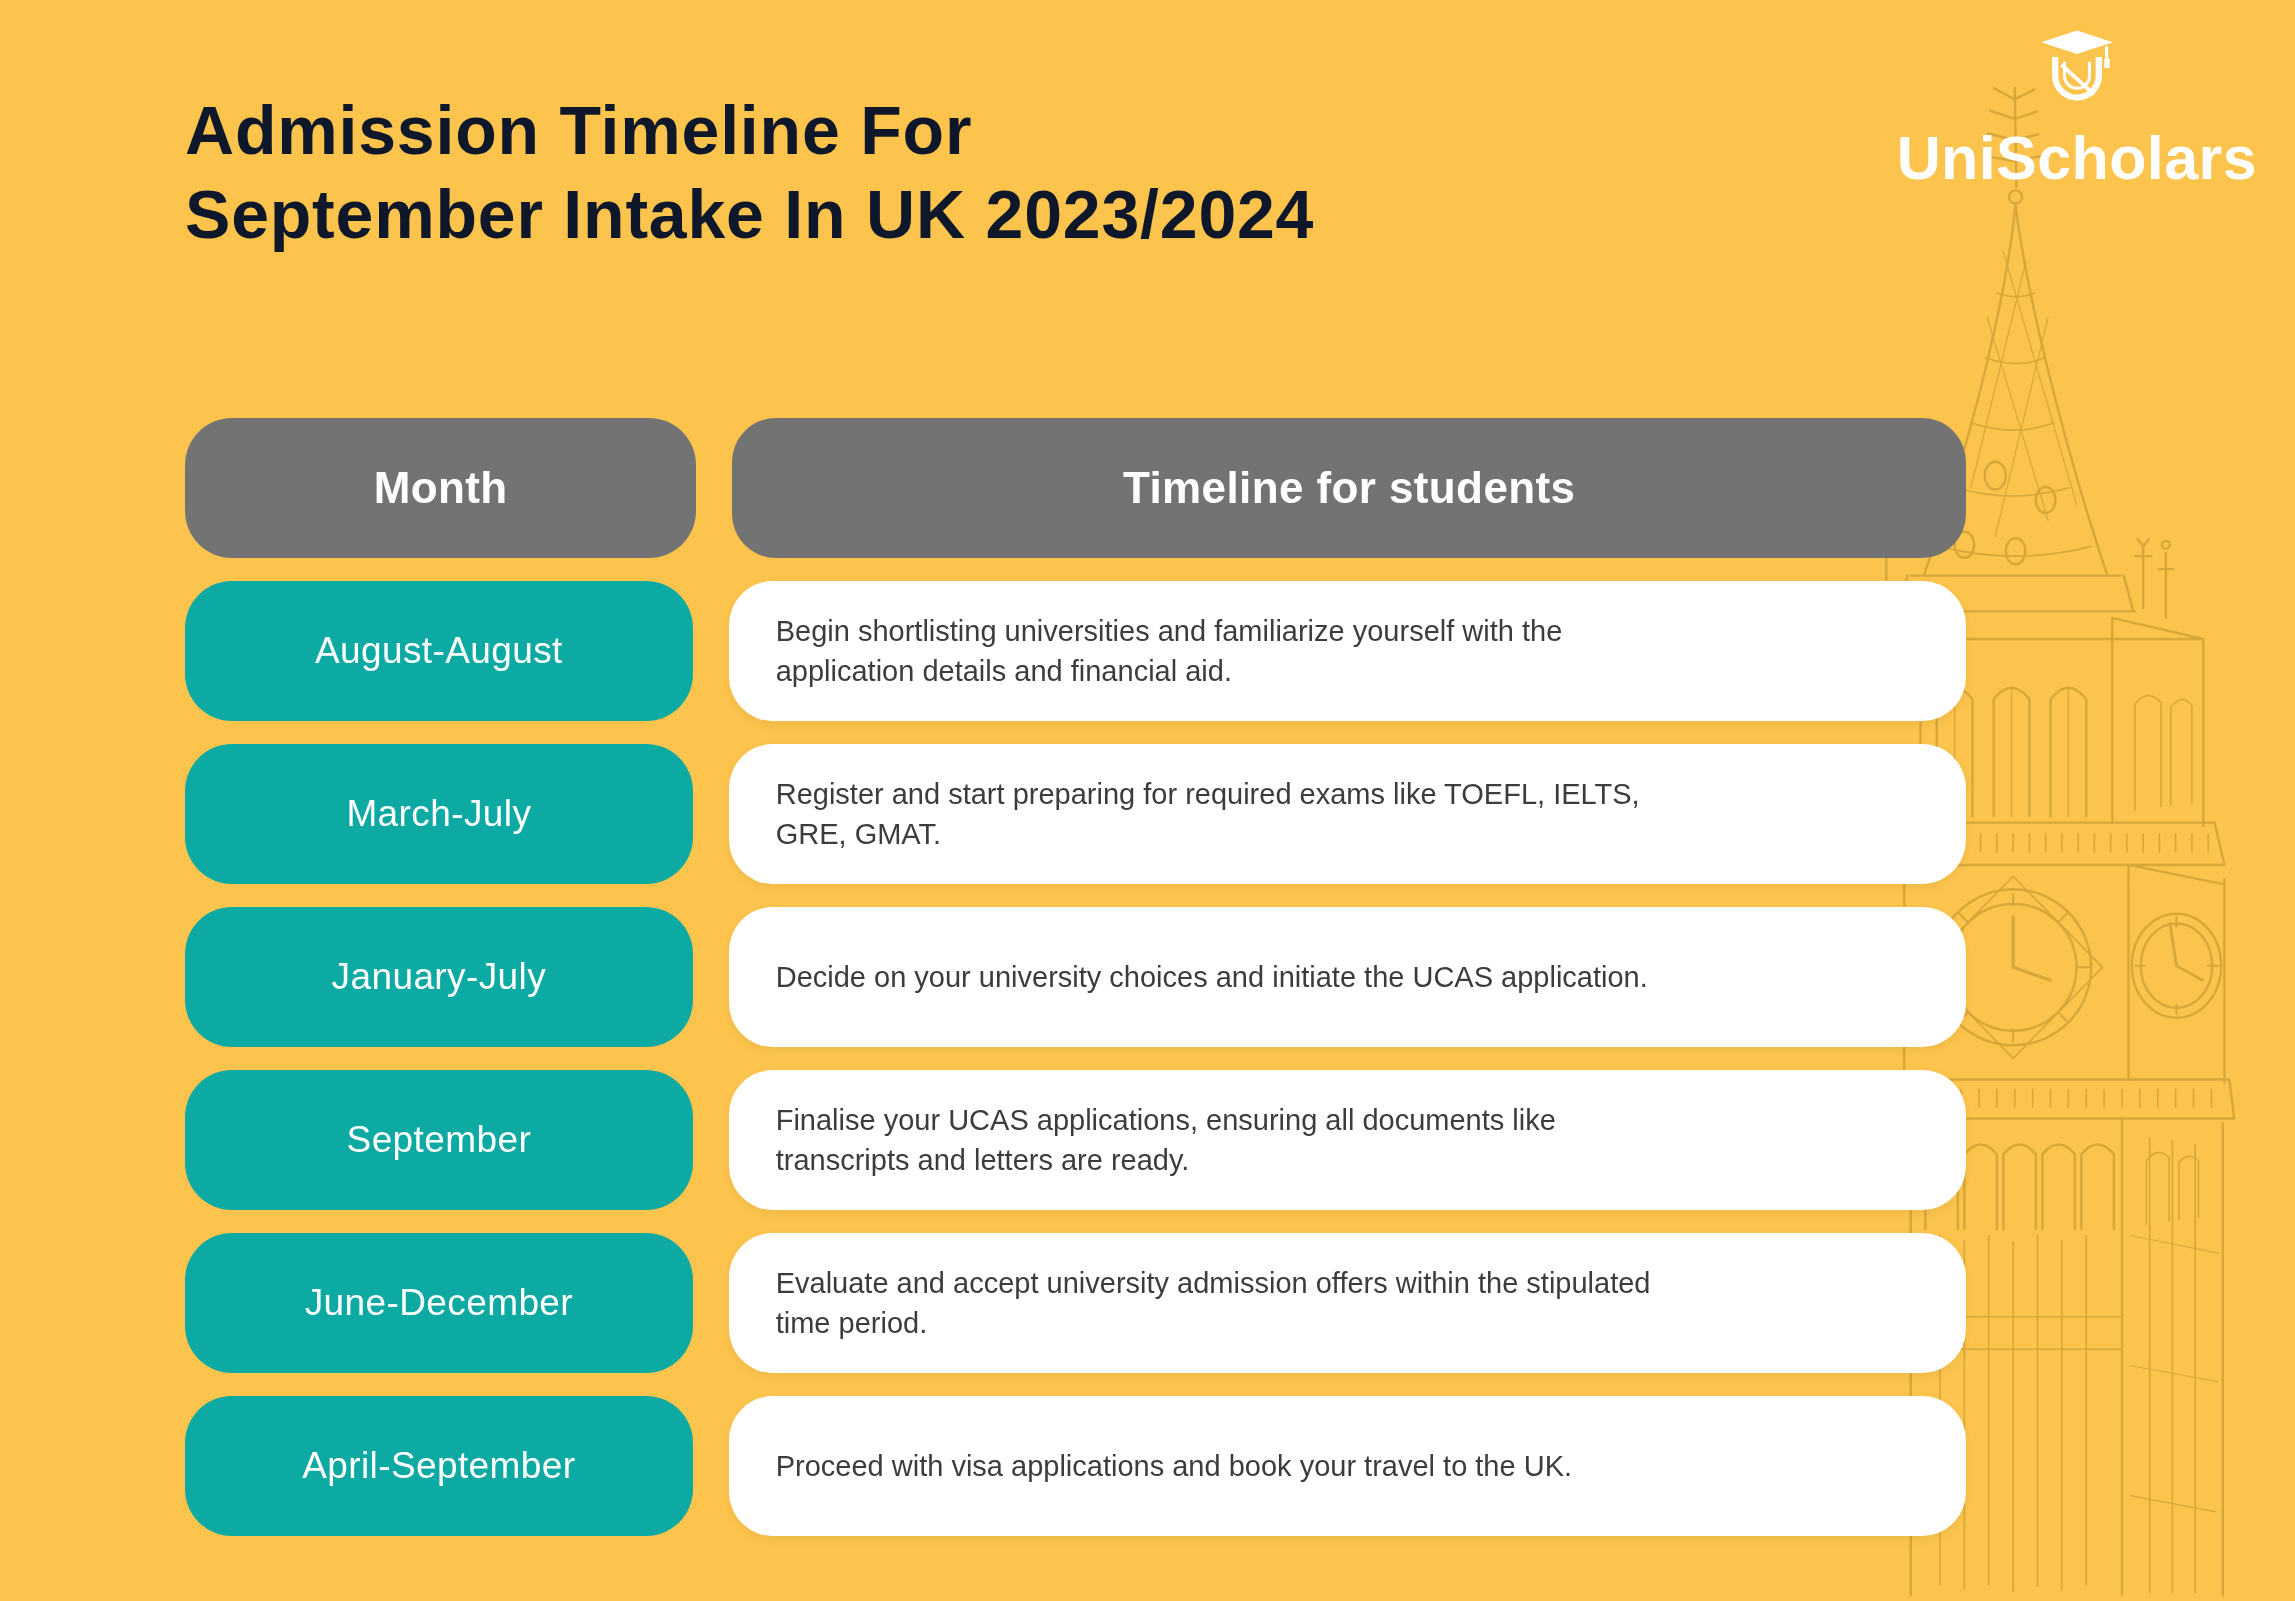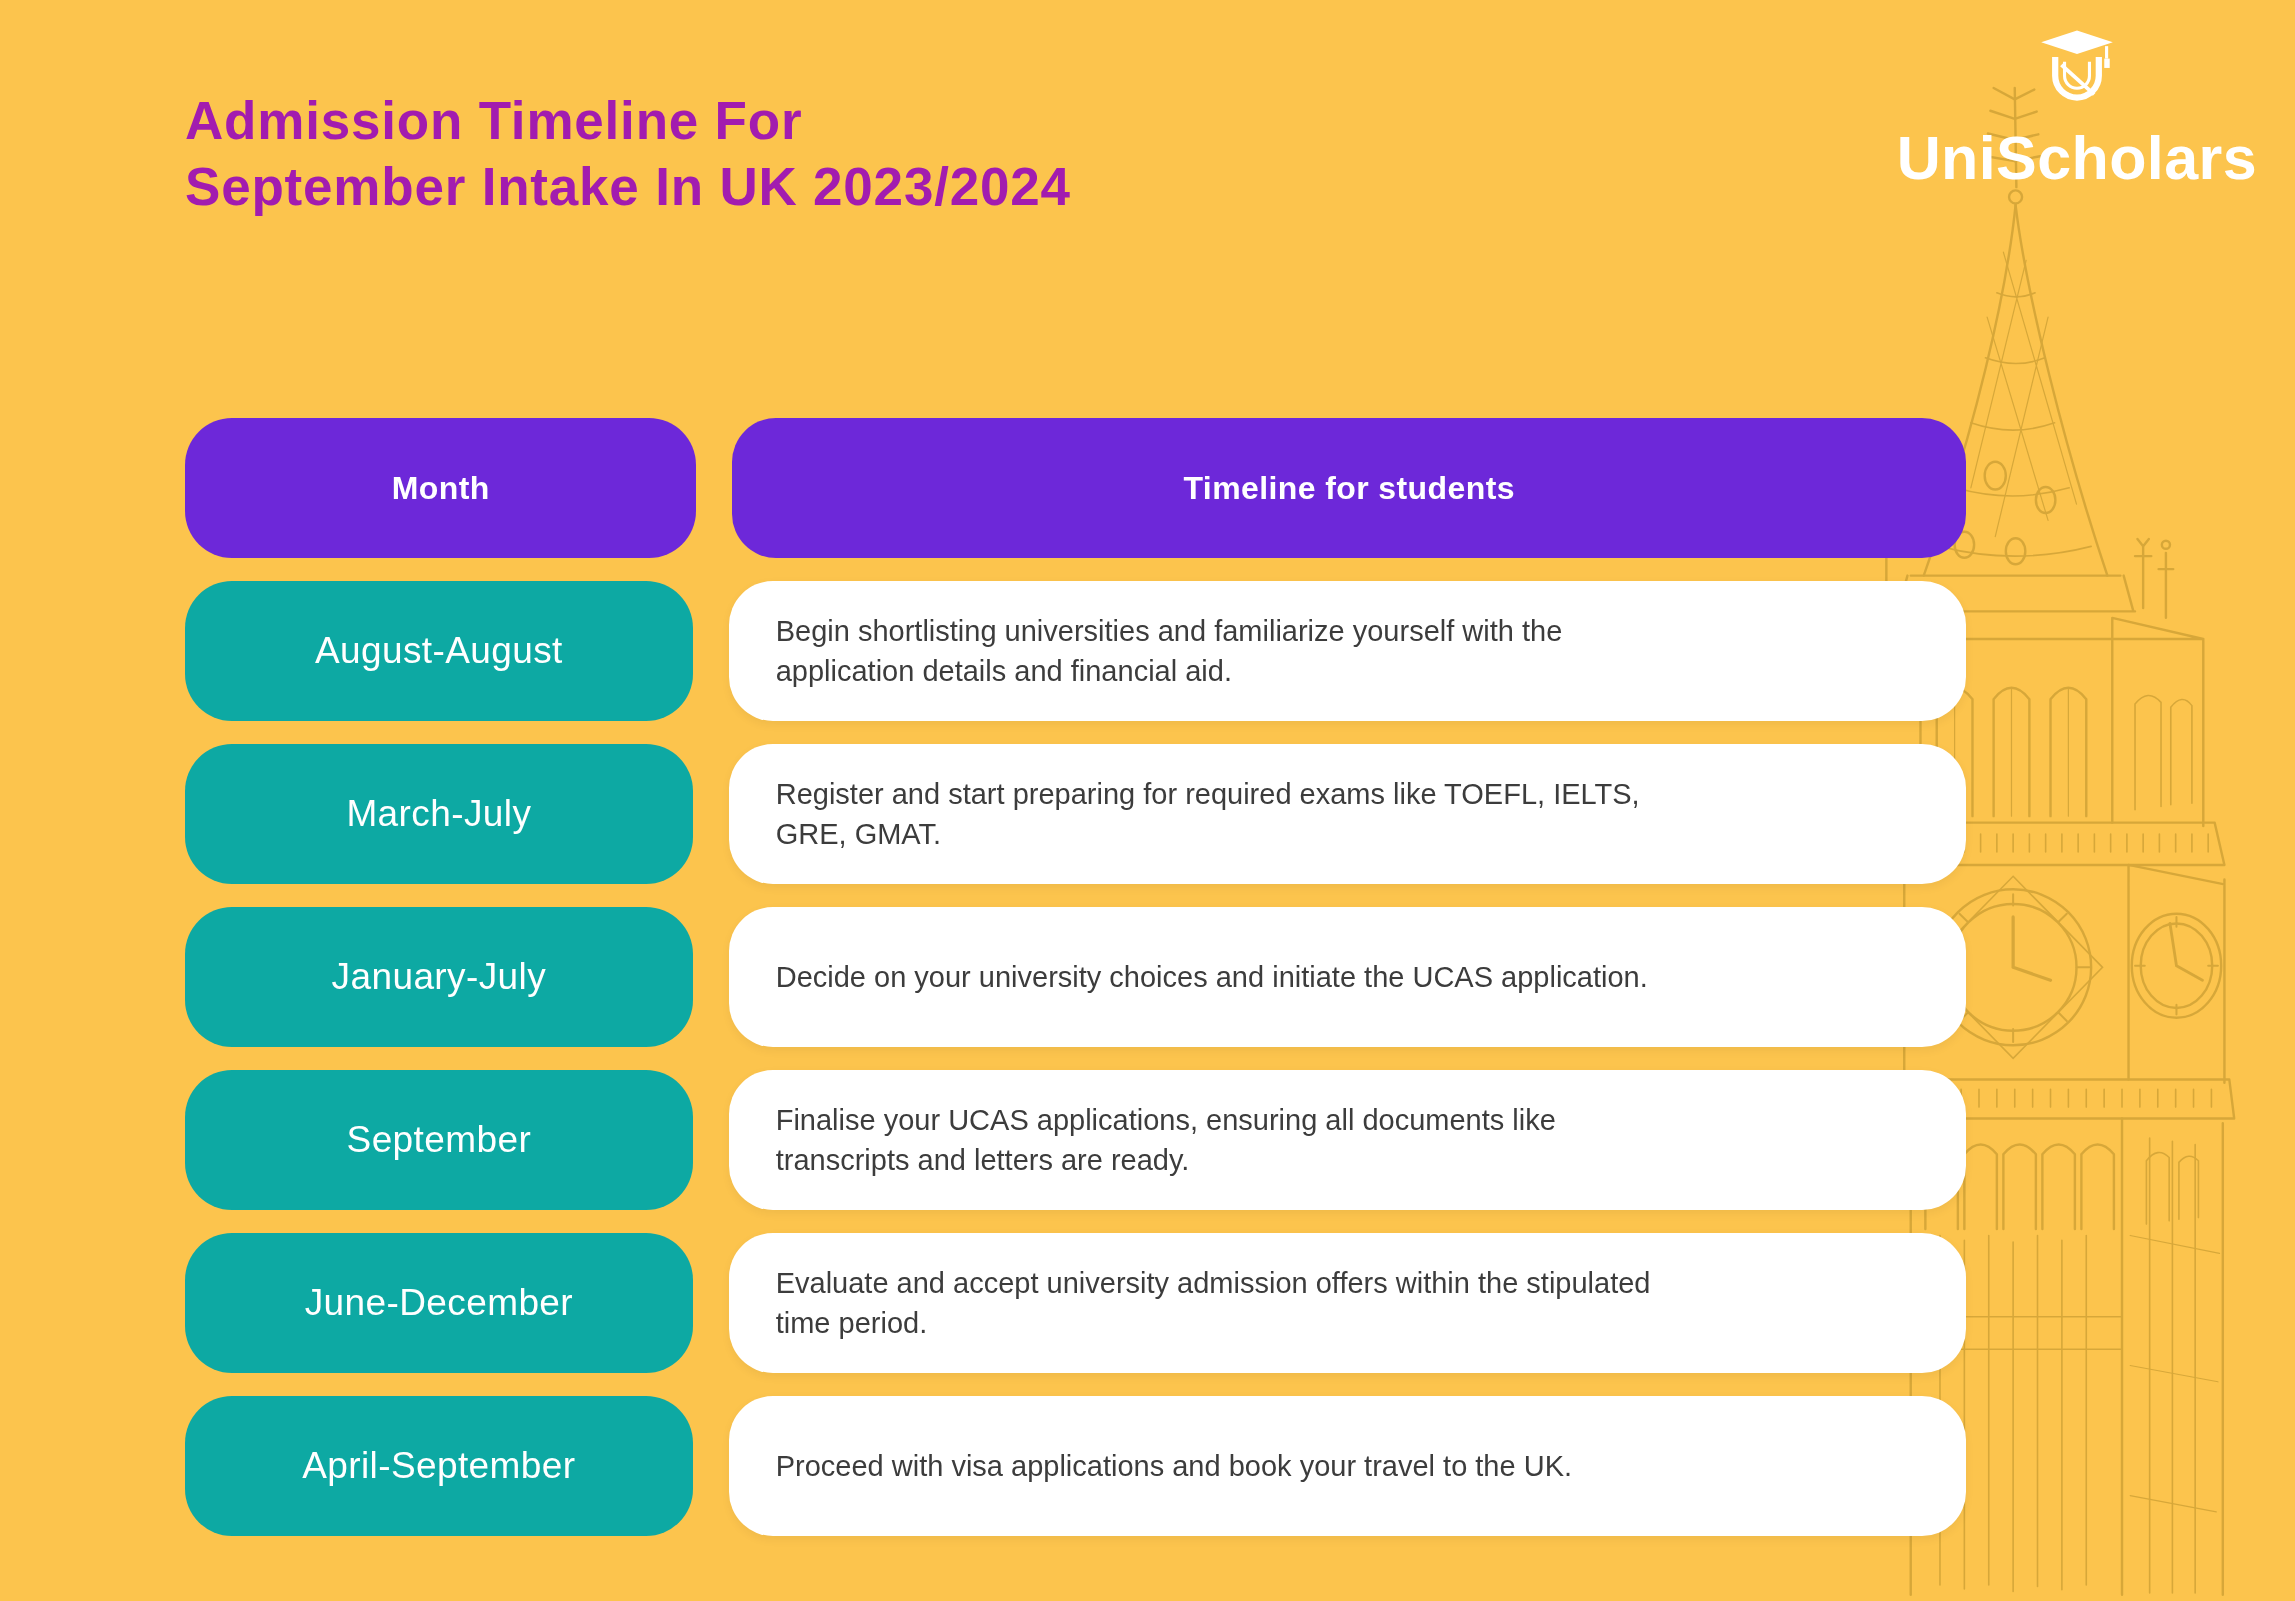--- a/index.html
+++ b/index.html
@@ -10,42 +10,42 @@
     font-family:"Liberation Sans", sans-serif;
   }
   
   .bigben {
     position:absolute; left:1727px; top:49px; width:569px; height:1553px;
     z-index:1; pointer-events:none;
   }
   
   .title {
     position:absolute; left:185px; top:88px; z-index:2;
-    font-size:53px; font-weight:700; color:#a21caf;
+    font-size:68px; font-weight:700; color:#0f172a;
     line-height:1.24; letter-spacing:0.8px; white-space:nowrap;
   }
   .logo {
     position:absolute; top:29px; right:38px; z-index:3;
     display:flex; align-items:center; gap:13px; color:#FFFFFF;flex-direction:column;
   }
   .logo-text { font-size:61px; font-weight:700; letter-spacing:0.4px; }
   
   .table {
     position:absolute; left:185px; top:418px; width:1781px; z-index:2;
     display:flex; flex-direction:column; gap:23px;
   }
   .row { display:flex; gap:36px; height:140px; }
   .cell {
     display:flex; align-items:center; justify-content:center;
   }
   .month-cell  { width:577px;  border-radius:47px; }
   .timeline-cell { width:1392px; border-radius:44px; }
   .head-cell {
-    background:#6d28d9; color:#FFFFFF;
-    font-size:32px; font-weight:700; letter-spacing:0.4px;
+    background:#737373; color:#FFFFFF;
+    font-size:44px; font-weight:700; letter-spacing:0.4px;
   }
   .month-pill {
     background:#0DA9A3; color:#FFFFFF;
     font-size:37px; font-weight:500; letter-spacing:0.4px;
   }
   .card {
     background:#FFFFFF; color:#3C3C3C;
     justify-content:flex-start;
     padding:0 57px 0 47px;
     font-size:29px; line-height:1.38; font-weight:500;

